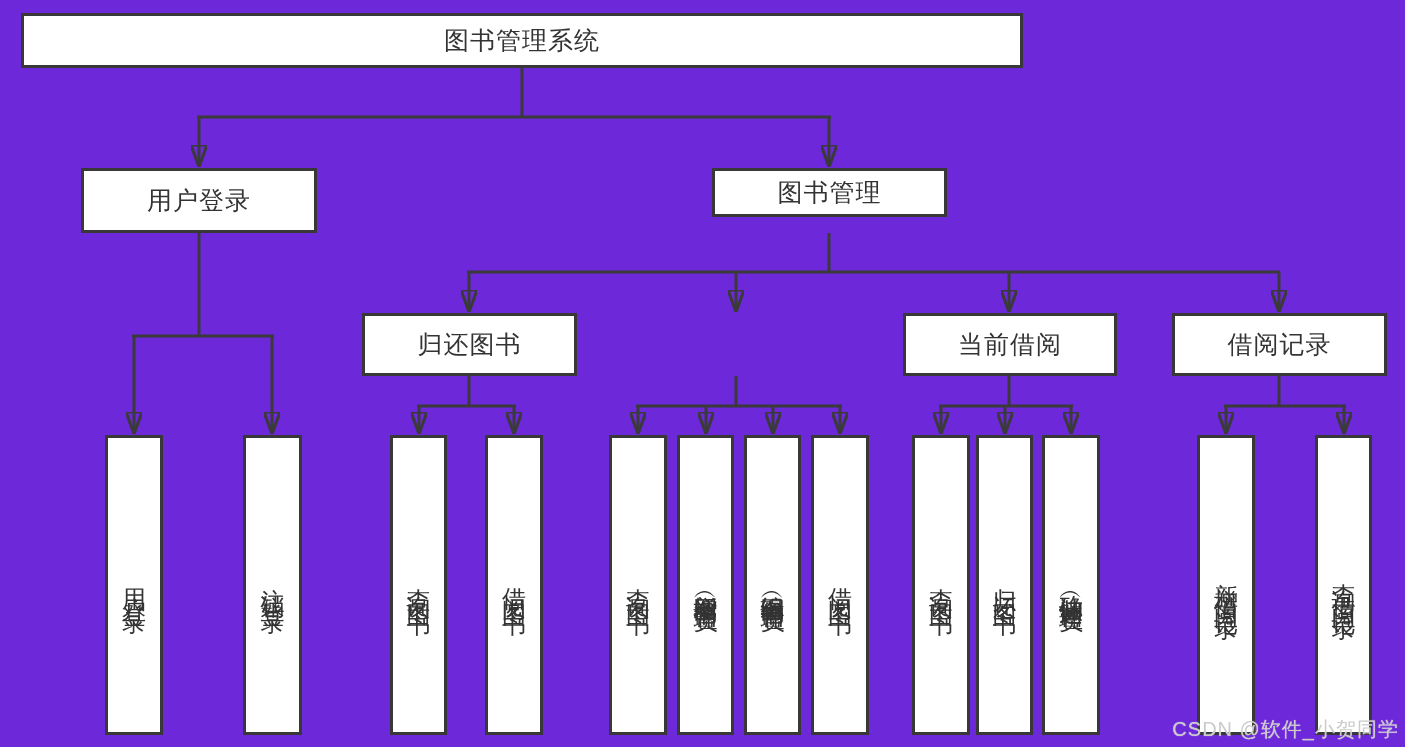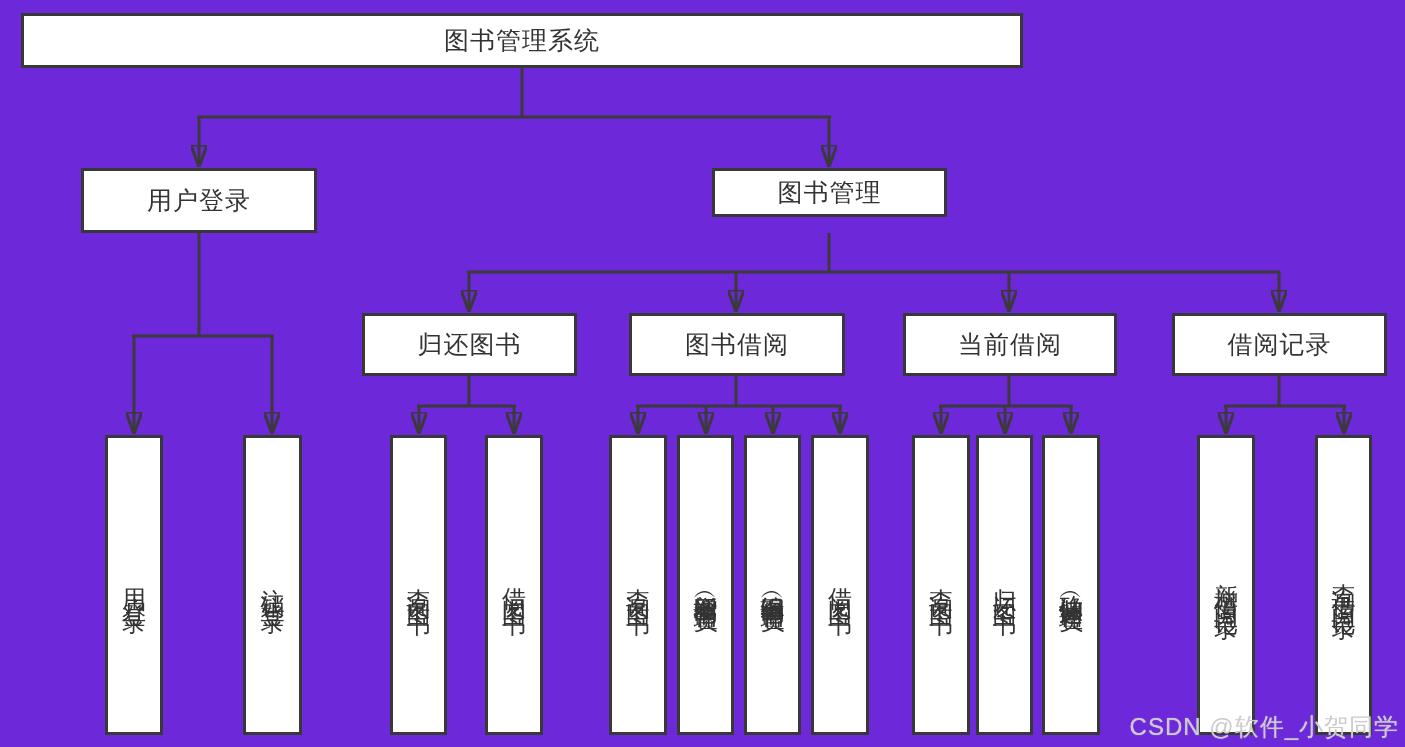--- a/index.html
+++ b/index.html
@@ -34,21 +34,21 @@
     letter-spacing:8px;
     white-space:normal;
   }
   .leaf.long{letter-spacing:2px;}
   .leaf.mid{letter-spacing:7px;}
   #watermark{
     position:absolute;
     right:6px;
     bottom:4px;
     z-index:5;
-    font-size:24px;
+    font-size:20px;
     color:#cbcbcb;
     letter-spacing:1px;
     text-shadow:0 0 1px rgba(255,255,255,.7);
   }
 </style>
 </head>
 <body>
 
 <div id="diagram">
 
@@ -113,21 +113,20 @@
       <path d="M1344,406 V433" marker-end="url(#arw)"></path>
     </g>
   </svg>
 
   <div class="box" style="left:21px;top:13px;width:1002px;height:55px">图书管理系统</div>
 
   <div class="box" style="left:81px;top:168px;width:236px;height:65px">用户登录</div>
   <div class="box" style="left:712px;top:168px;width:235px;height:49px">图书管理</div>
 
   <div class="box" style="left:362px;top:313px;width:215px;height:63px">归还图书</div>
-  <div class="box" style="left:629px;top:313px;width:216px;height:63px">图书借阅</div>
   <div class="box" style="left:1172px;top:313px;width:215px;height:63px">借阅记录</div>
   <div class="box" style="left:903px;top:313px;width:214px;height:63px">当前借阅</div>
 
   <div class="box leaf" style="left:105px;top:435px;width:58px;height:300px">用户登录</div>
   <div class="box leaf" style="left:243px;top:435px;width:59px;height:300px">注销登录</div>
 
   <div class="box leaf" style="left:390px;top:435px;width:57px;height:300px">查询图书</div>
   <div class="box leaf" style="left:485px;top:435px;width:58px;height:300px">借阅图书</div>
 
   <div class="box leaf" style="left:609px;top:435px;width:58px;height:300px">查询图书</div>

